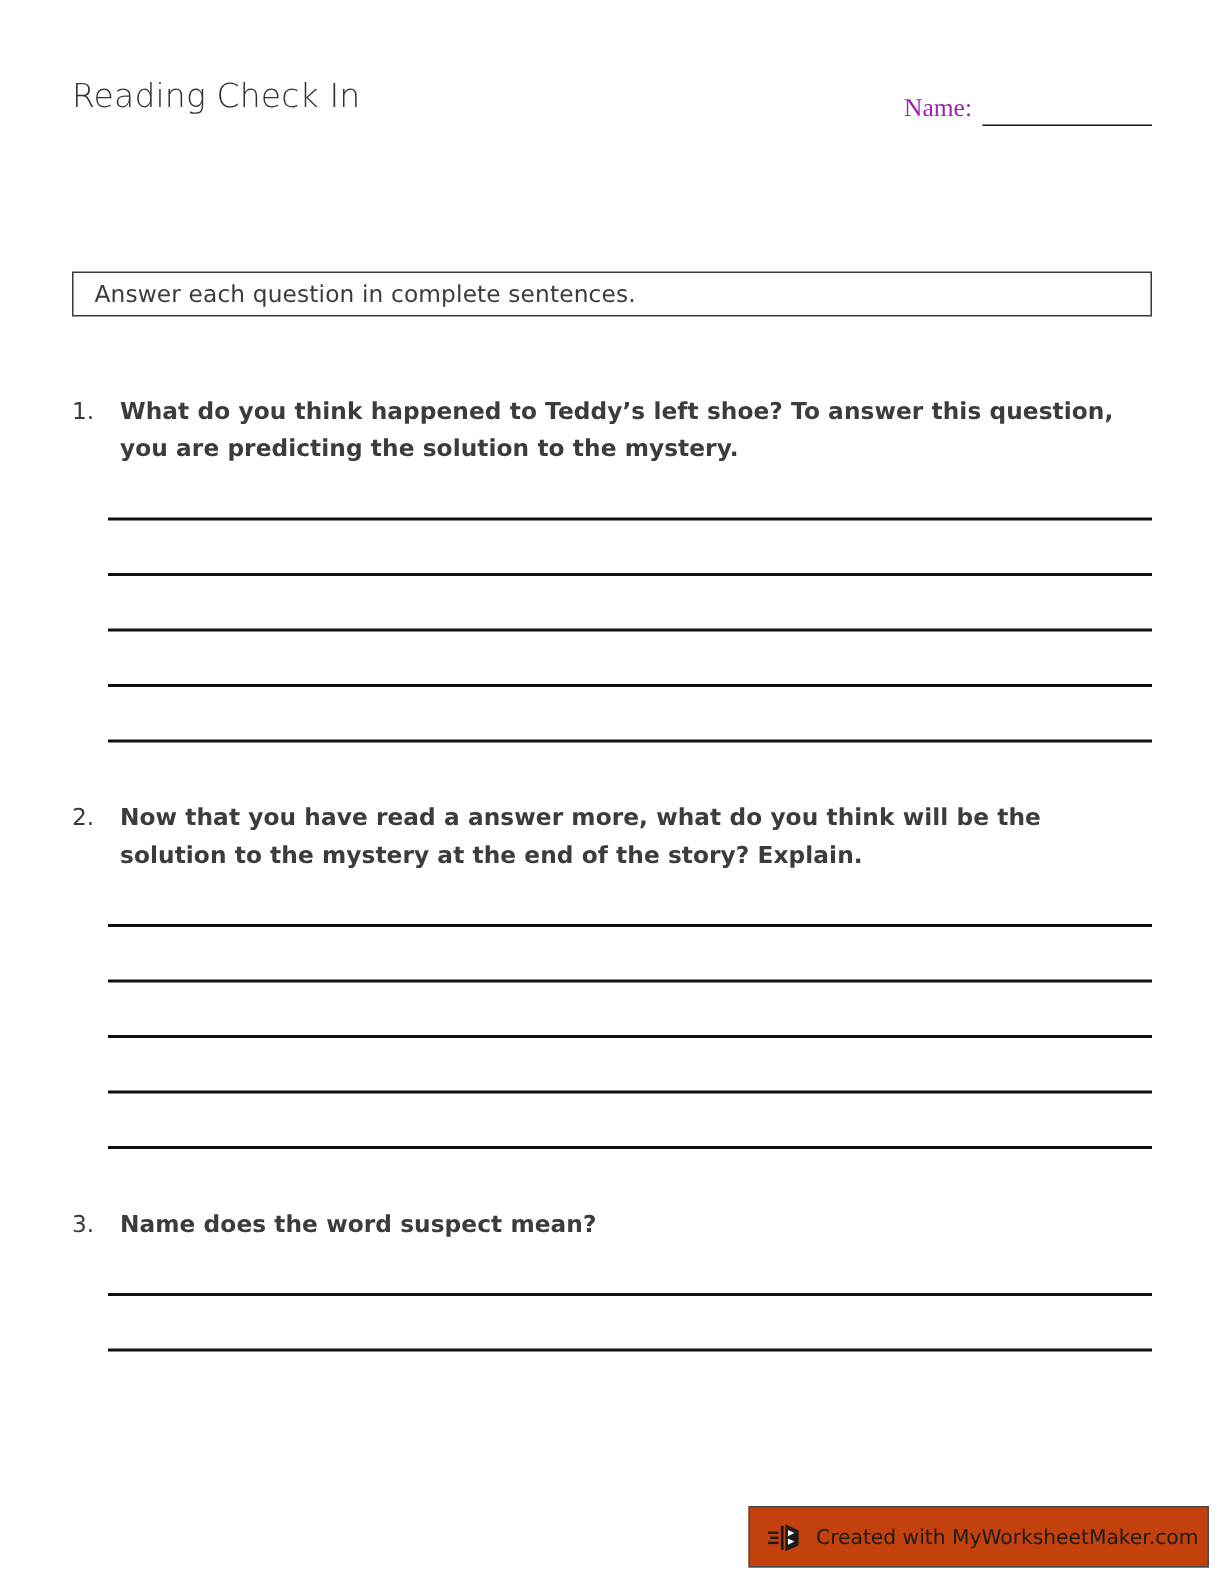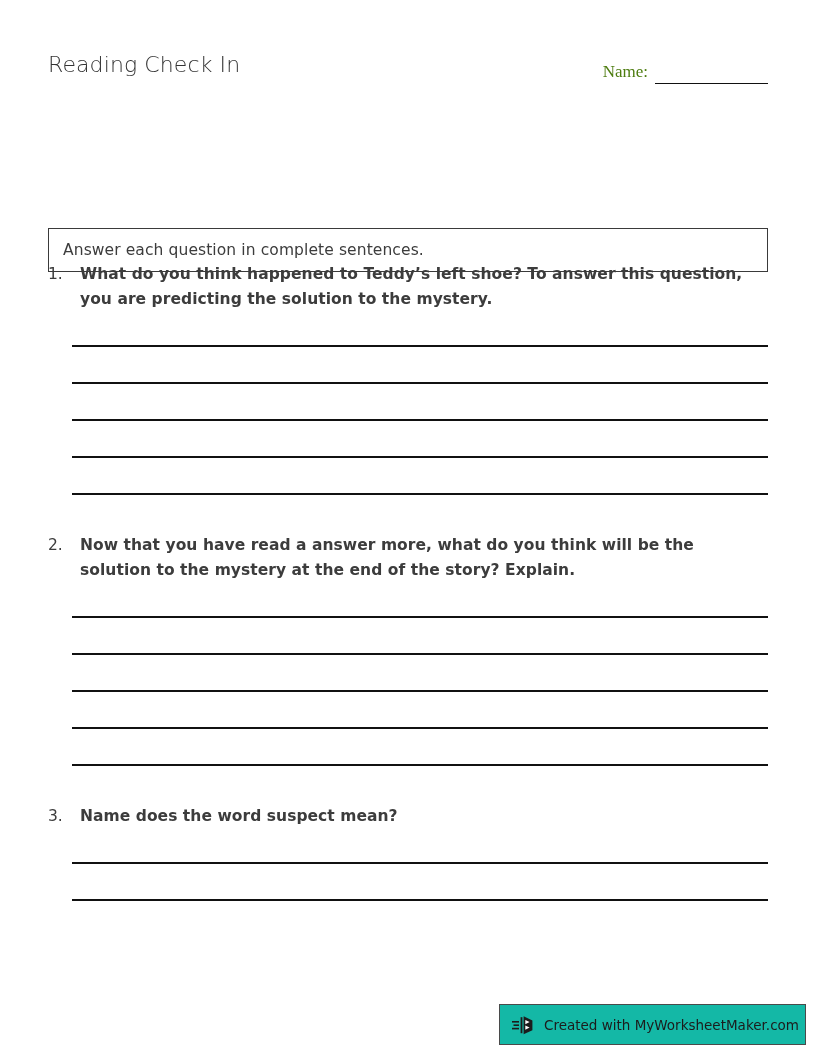--- a/index.html
+++ b/index.html
@@ -50,44 +50,43 @@
   }
   .field-row {
     display: flex;
     align-items: flex-end;
     justify-content: flex-end;
     height: 36px;
   }
   .field-label {
     font-family: "Liberation Serif", serif;
     font-size: 17px;
-    color: #4d7c0f;
+    color: #a21caf;
     line-height: 19px;
     padding-bottom: 3px;
     white-space: nowrap;
   }
   .field-blank {
     width: 113px;
     margin-left: 7px;
     border-bottom: 1.6px solid #111111;
     height: 22px;
   }
 
   
   .instruction-box {
     position: absolute;
     left: 48px;
     top: 181px;
     width: 720px;
-    height: 44px;
+    height: 30px;
     box-sizing: border-box;
     border: 1.3px solid #3a3a3a;
     display: flex;
     align-items: center;
-    margin-top: 47px;
   }
   .instruction-text {
     font-family: "DejaVu Sans", sans-serif;
     font-size: 15.5px;
     font-weight: 400;
     color: #3c3c3c;
     padding-left: 14px;
     letter-spacing: 0.1px;
   }
 
@@ -136,21 +135,21 @@
 
   
   .footer-badge {
     position: absolute;
     left: 499px;
     top: 1004px;
     width: 307px;
     height: 41px;
     box-sizing: border-box;
     border: 1.2px solid #4a4a4a;
-    background: #14b8a6;
+    background: #c2410c;
     display: flex;
     align-items: center;
     padding-left: 12px;
   }
   .badge-icon {
     width: 26px;
     height: 22px;
     flex: 0 0 26px;
     position: relative;
     margin-right: 6px;

